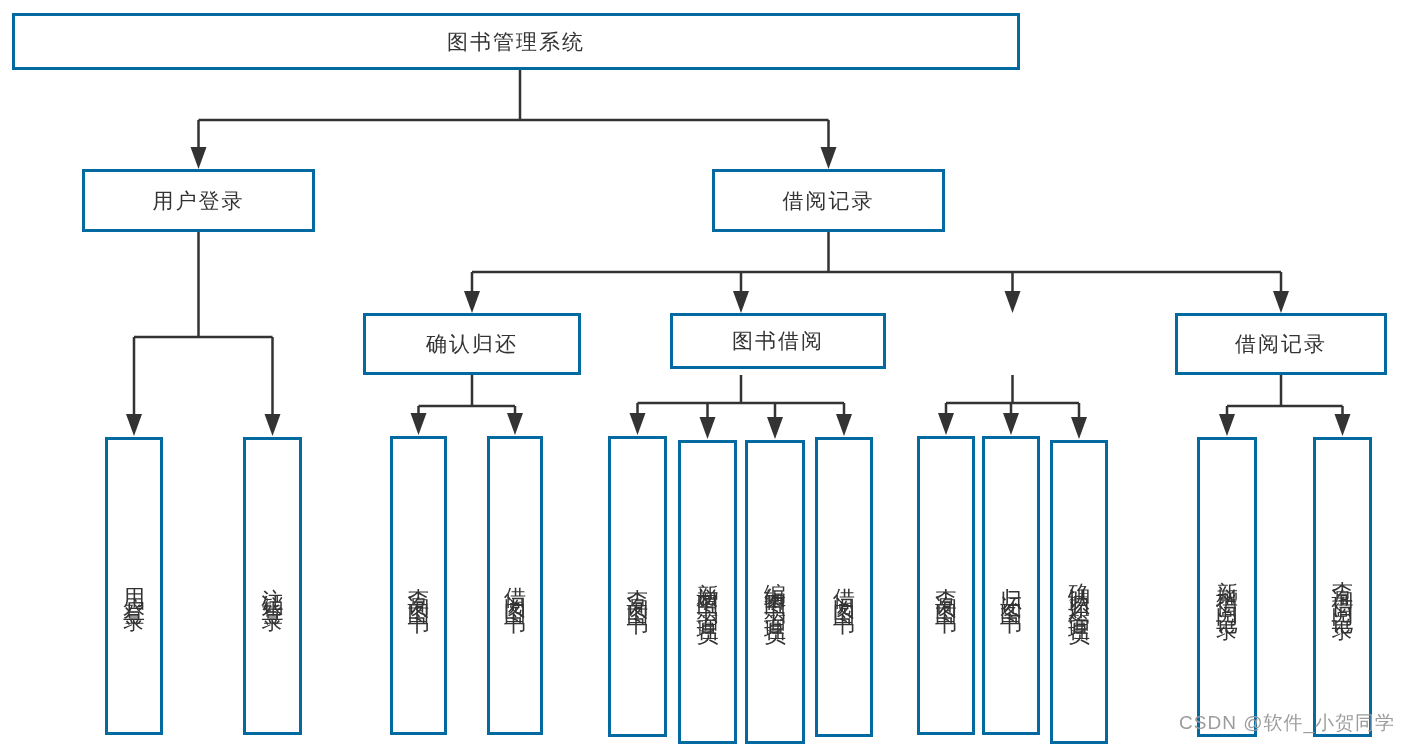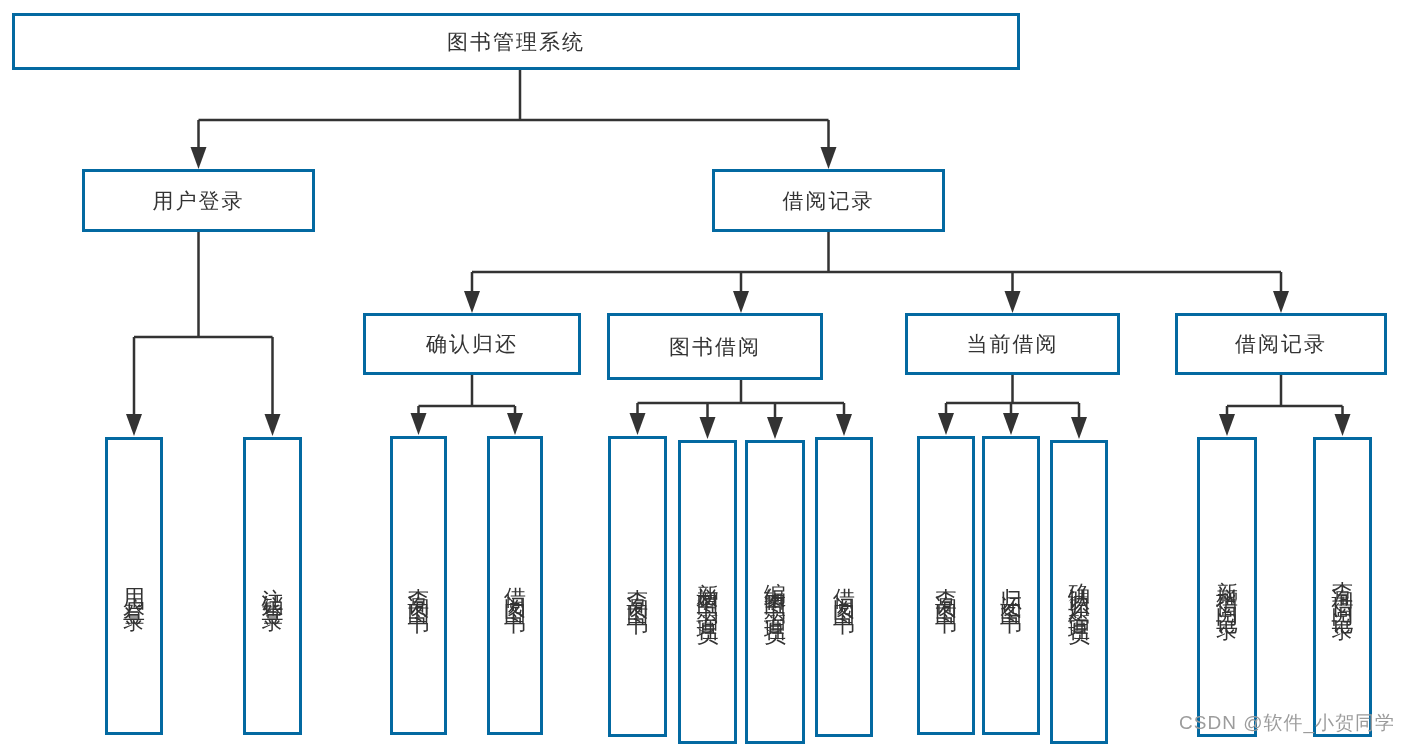--- a/index.html
+++ b/index.html
@@ -104,25 +104,22 @@
   <div class="node hbox" style="left:82px;top:169px;width:233px;height:63px">
     <span>用户登录</span>
   </div>
   <div class="node hbox" style="left:712px;top:169px;width:233px;height:63px">
     <span>借阅记录</span>
   </div>
 
   <div class="node hbox" style="left:363px;top:313px;width:218px;height:62px">
     <span>确认归还</span>
   </div>
-  <div class="node hbox" style="left:607px;top:313px;width:216px;height:67px">
+  <div class="node hbox" style="left:670px;top:313px;width:216px;height:56px">
     <span>图书借阅</span>
-  </div>
-  <div class="node hbox" style="left:905px;top:313px;width:215px;height:62px">
-    <span>当前借阅</span>
   </div>
   <div class="node hbox" style="left:1175px;top:313px;width:212px;height:62px">
     <span>借阅记录</span>
   </div>
 
   <div class="node vbox" style="left:105px;top:437px;width:58px;height:298px">
     <span class="vtext">用户登录</span>
   </div>
   <div class="node vbox" style="left:243px;top:437px;width:59px;height:298px">
     <span class="vtext">注销登录</span>

